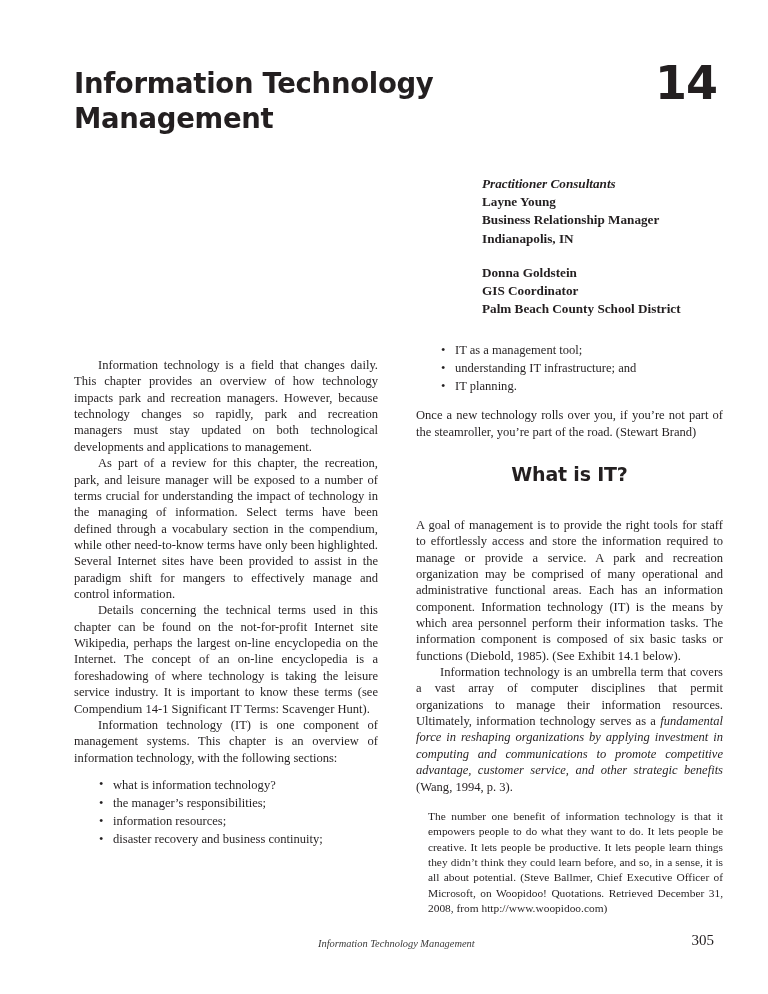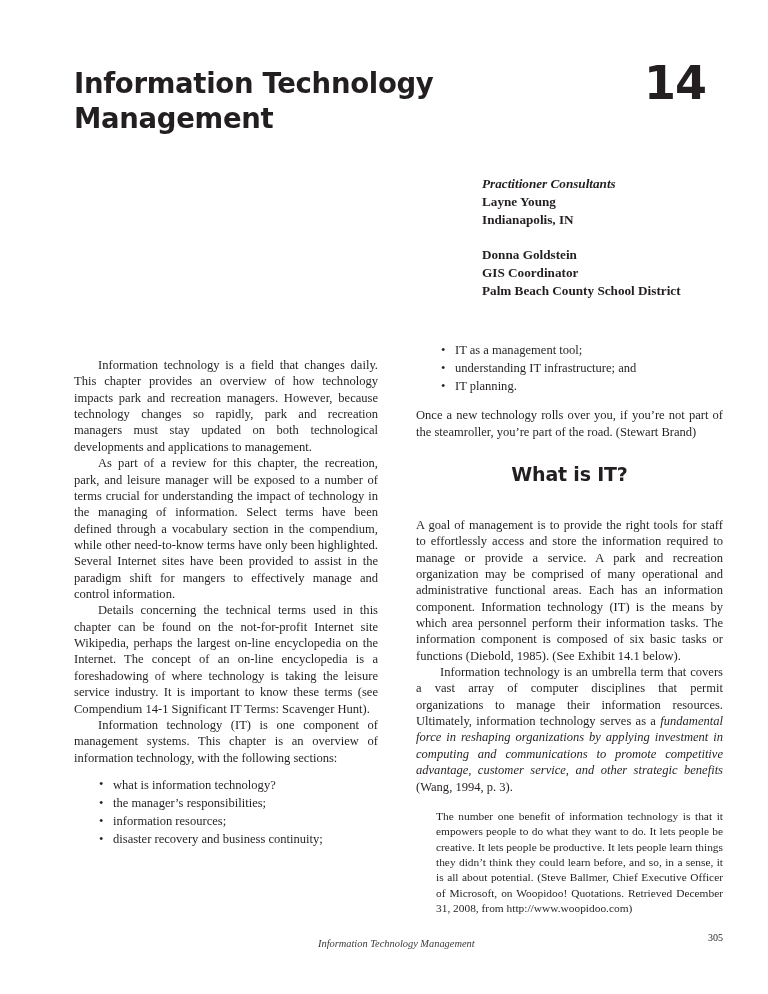--- a/index.html
+++ b/index.html
@@ -29,21 +29,21 @@
     width: 420px;
     font-family: "DejaVu Sans", sans-serif;
     font-weight: bold;
     font-size: 27.5px;
     line-height: 1.28;
     letter-spacing: -0.3px;
     color: #231f20;
   }
   .chapter-number {
     position: absolute;
-    right: 62px;
+    right: 51px;
     top: 60px;
     font-family: "DejaVu Sans", sans-serif;
     font-weight: bold;
     font-size: 46px;
     line-height: 1;
     letter-spacing: -1px;
     color: #231f20;
   }
 
   
@@ -132,21 +132,21 @@
     margin: 0;
     padding: 0 0 0 39px;
   }
 
   .quote-block {
     margin: 12px 0 0 0;
     text-align: justify;
     line-height: 1.31;
   }
   .quote-indent {
-    margin: 14px 0 0 20px;
+    margin: 14px 0 0 12px;
     font-size: 11.4px;
     line-height: 1.345;
     text-align: justify;
   }
 
   .section-heading {
     font-family: "DejaVu Sans", sans-serif;
     font-weight: bold;
     font-size: 19px;
     text-align: center;
@@ -164,40 +164,41 @@
     position: absolute;
     left: 318px;
     top: 938px;
     font-family: "Liberation Serif", serif;
     font-style: italic;
     font-size: 10.4px;
     color: #3a3a3a;
   }
   .footer-page {
     position: absolute;
-    right: 45px;
+    right: 54px;
     top: 932px;
     font-family: "Liberation Serif", serif;
-    font-size: 10px;
+    font-size: 15px;
     color: #231f20;
   }
 </style>
 </head>
 <body>
 
 <div class="page">
 
   <div class="chapter-title">Information Technology Management</div>
 
   <div class="chapter-number">14</div>
 
 
   <div class="author-right">
     <div class="role-heading">Practitioner Consultants</div>
     <div>Layne Young</div>
+    <div>Business Relationship Manager</div>
     <div>Indianapolis, IN</div>
     <div class="author-gap"></div>
     <div>Donna Goldstein</div>
     <div>GIS Coordinator</div>
     <div>Palm Beach County School District</div>
   </div>
 
   <div class="col col-left">
 
 

